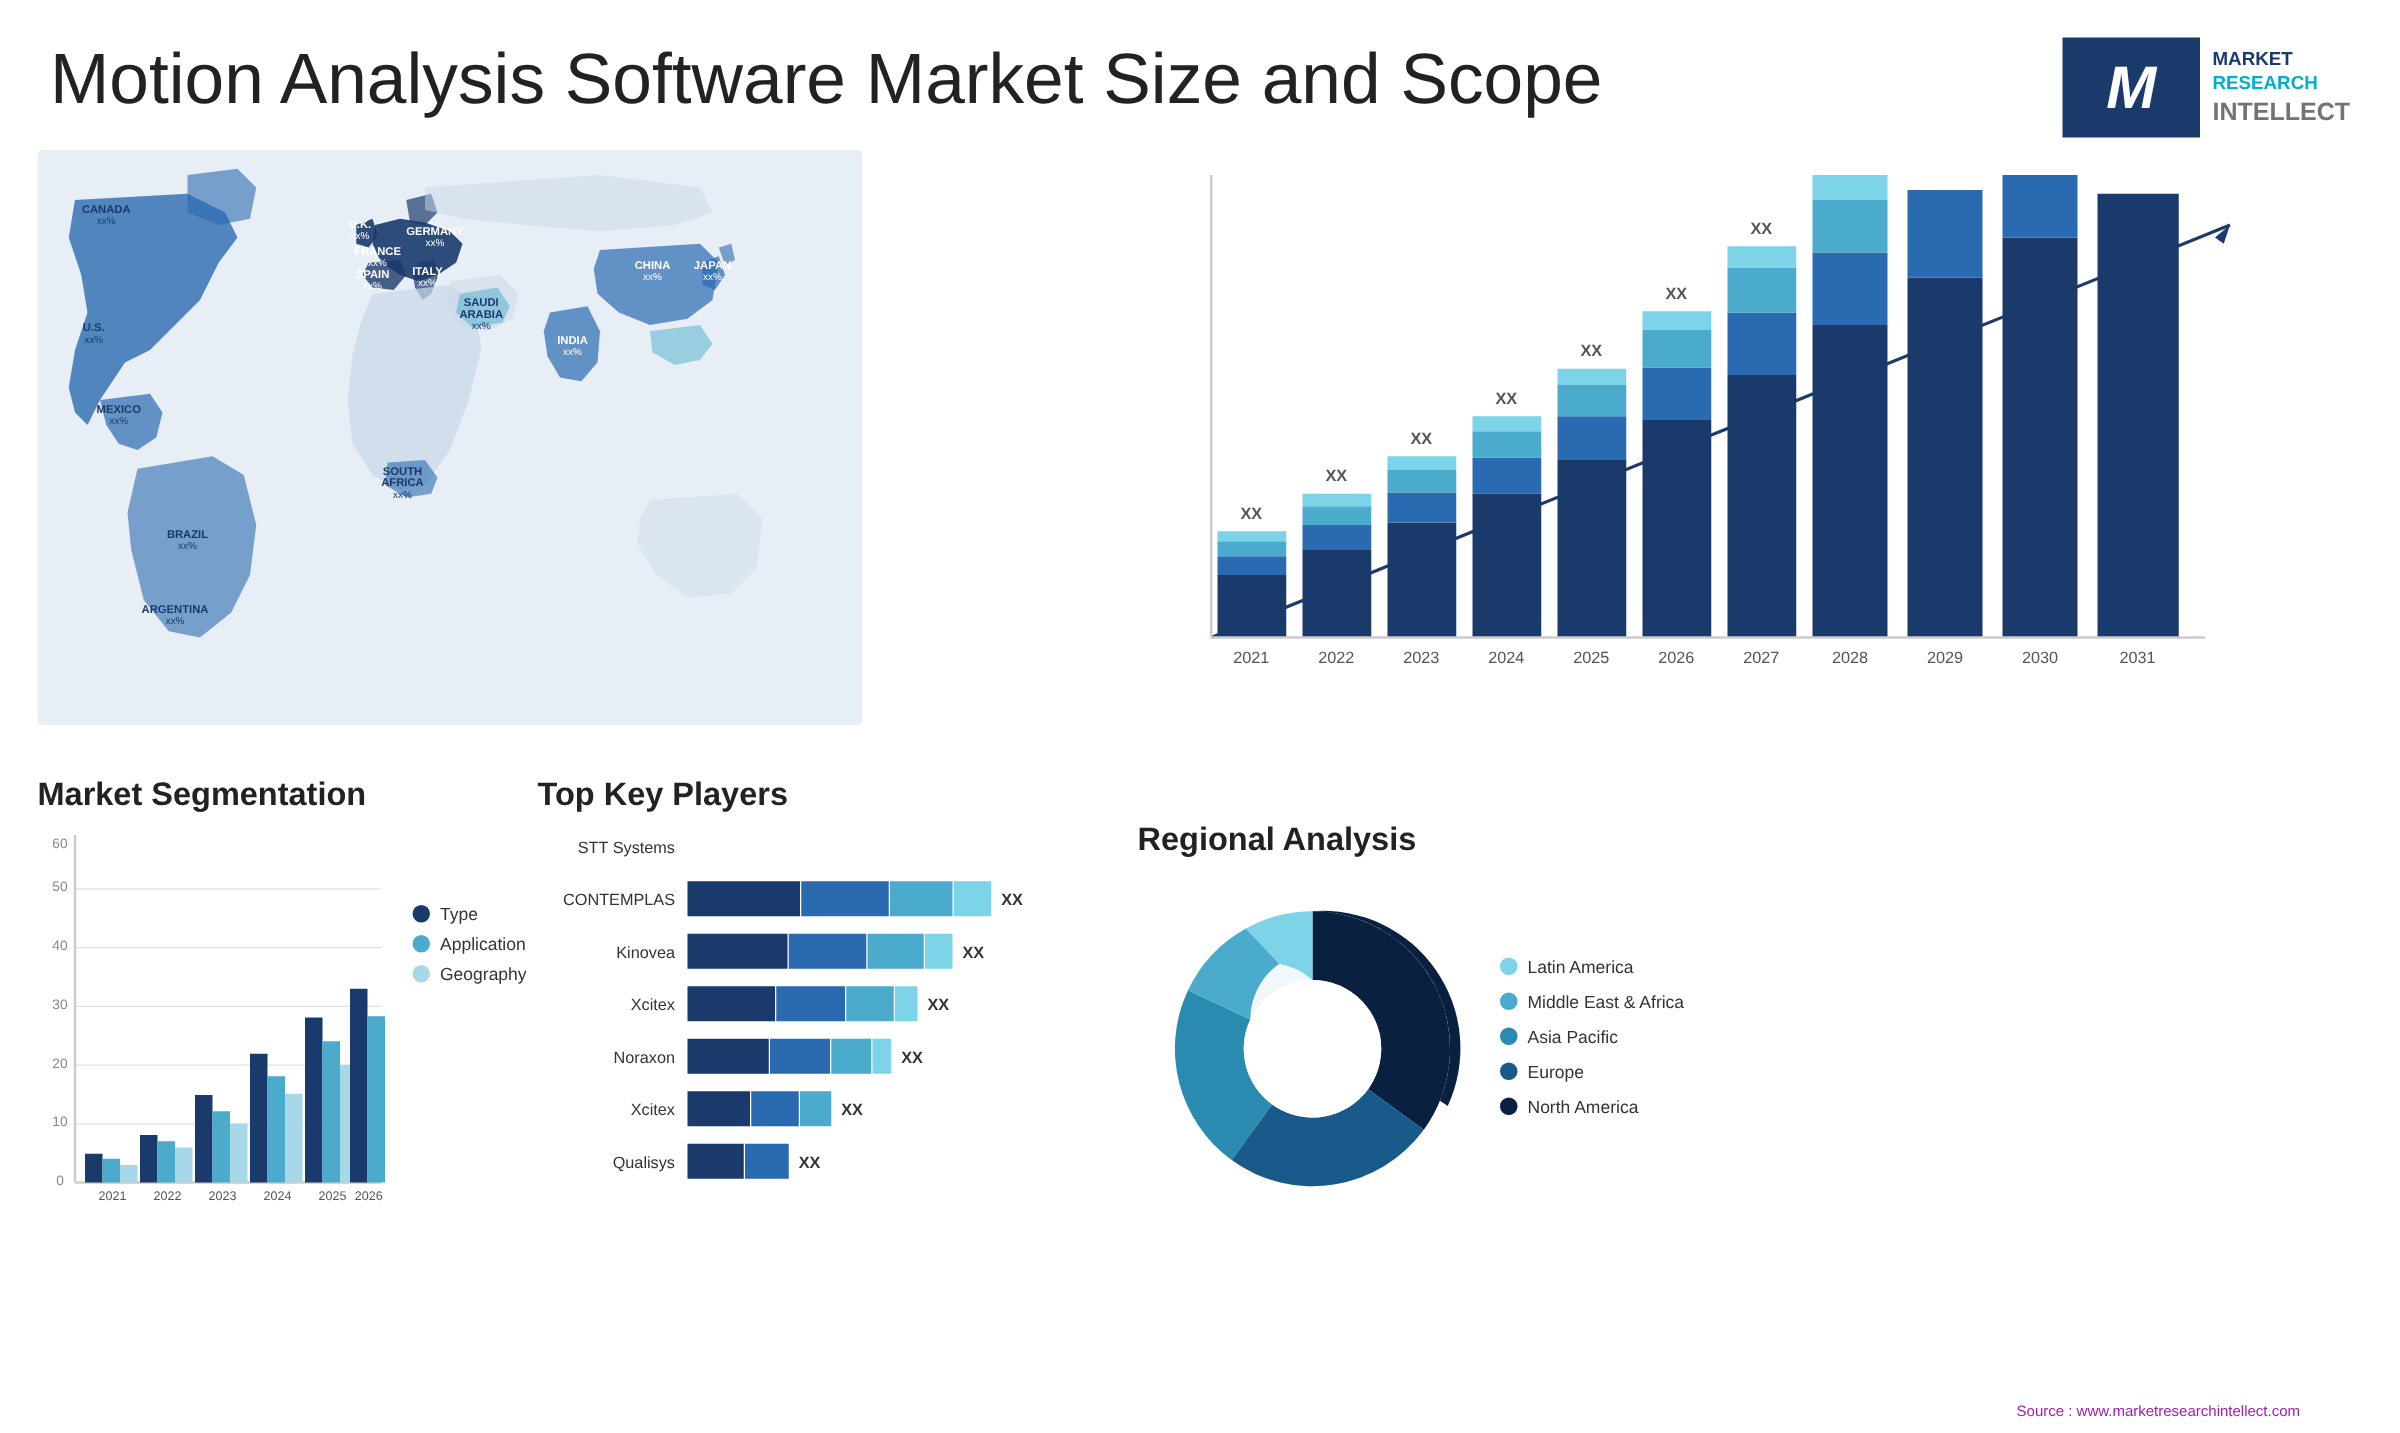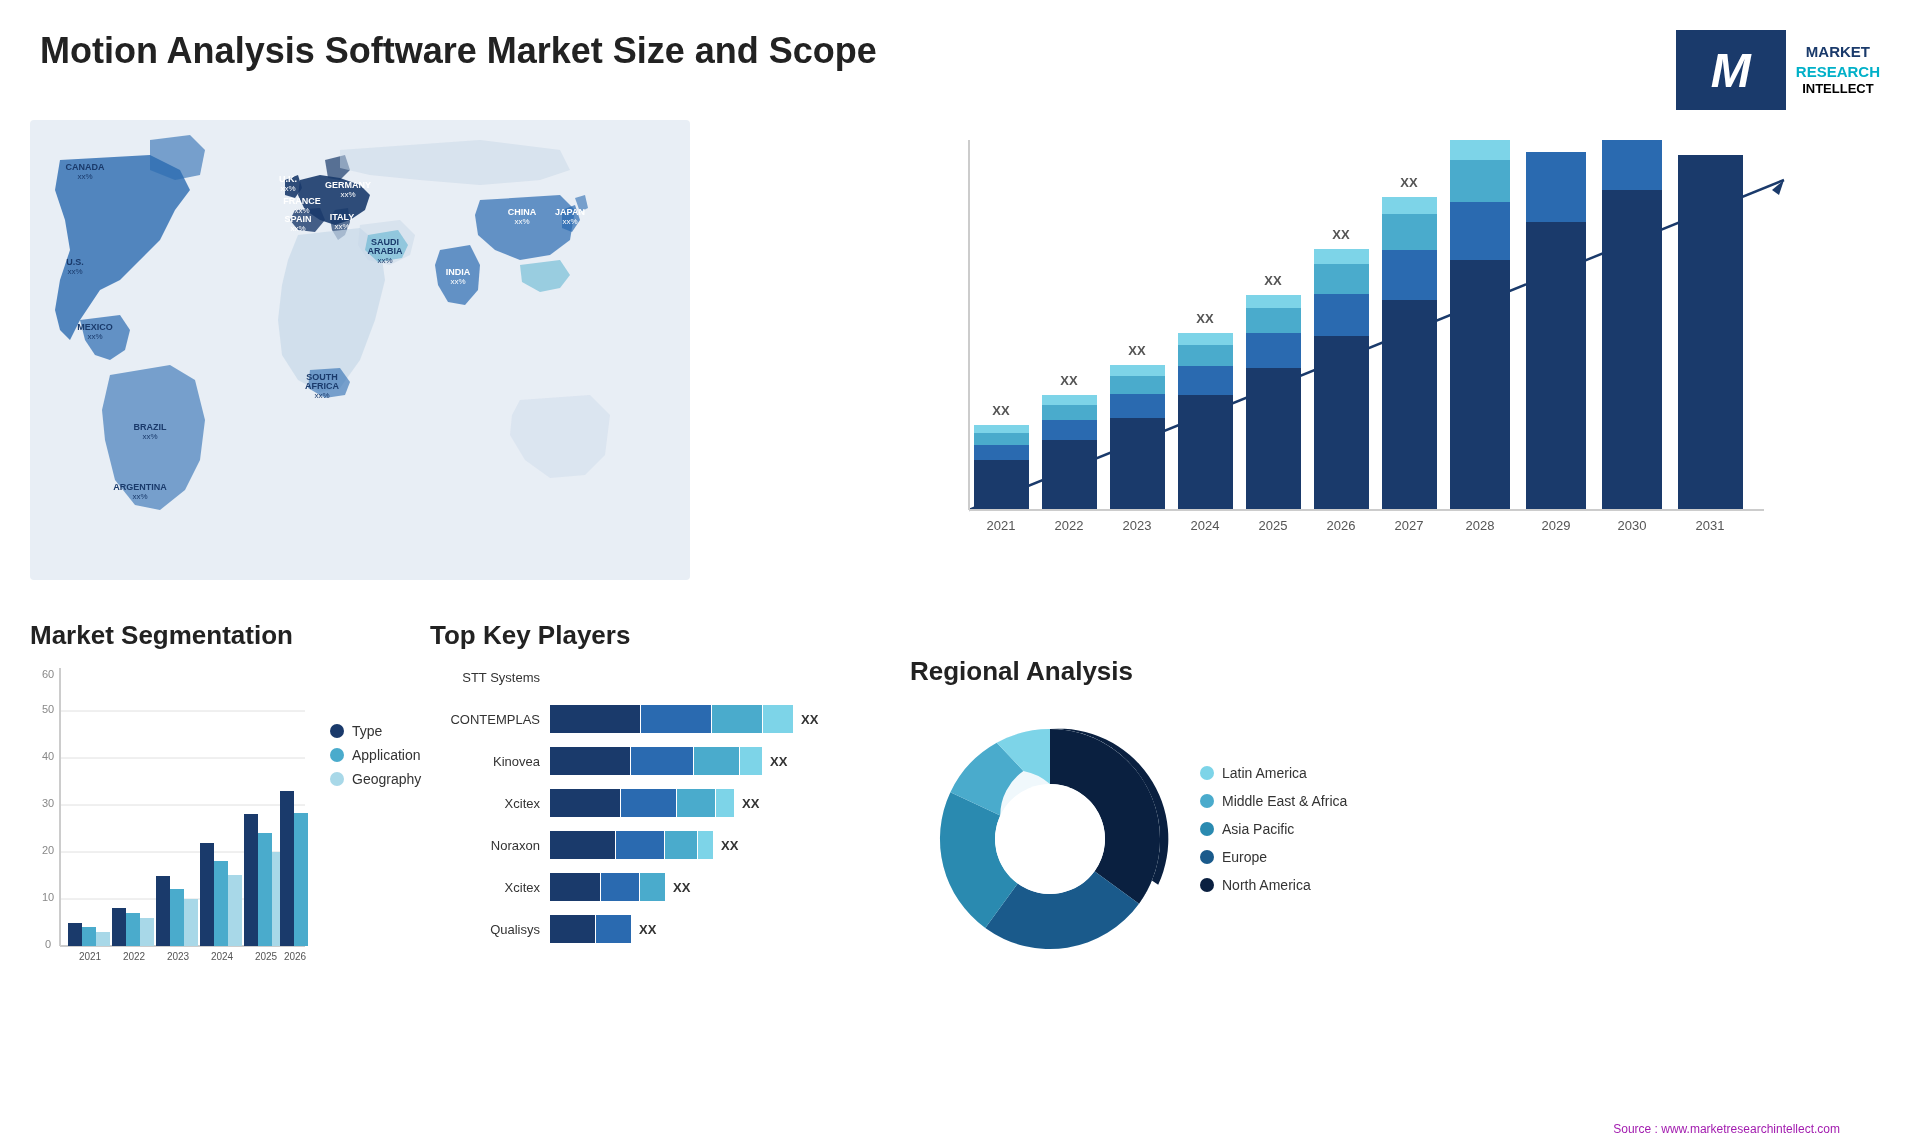--- a/index.html
+++ b/index.html
@@ -13,22 +13,22 @@
     }
 
     
     .header {
       display: flex;
       justify-content: space-between;
       align-items: flex-start;
       padding: 30px 40px 10px 40px;
     }
     .main-title {
-      font-size: 36px;
-      font-weight: 700;
+      font-size: 57px;
+      font-weight: 400;
       color: #222;
     }
     .logo-area {
       display: flex;
       align-items: center;
       gap: 10px;
     }
     .logo-box {
       width: 110px;
       height: 80px;
@@ -44,25 +44,24 @@
       font-weight: 900;
       font-style: italic;
     }
     .logo-text {
       display: flex;
       flex-direction: column;
       font-size: 13px;
       font-weight: 700;
       color: #1a3a6b;
       line-height: 1.3;
-      text-align: center;
     }
     .logo-text span:first-child { color: #1a3a6b; font-size: 15px; }
     .logo-text span:nth-child(2) { color: #00b0c8; font-size: 15px; }
-    .logo-text span:nth-child(3) { color: #000000; font-size: 13px; }
+    .logo-text span:nth-child(3) { color: #737373; font-size: 20px; }
 
     
     .content {
       display: flex;
       padding: 0 30px;
       height: 480px;
     }
 
     
     .map-section {

